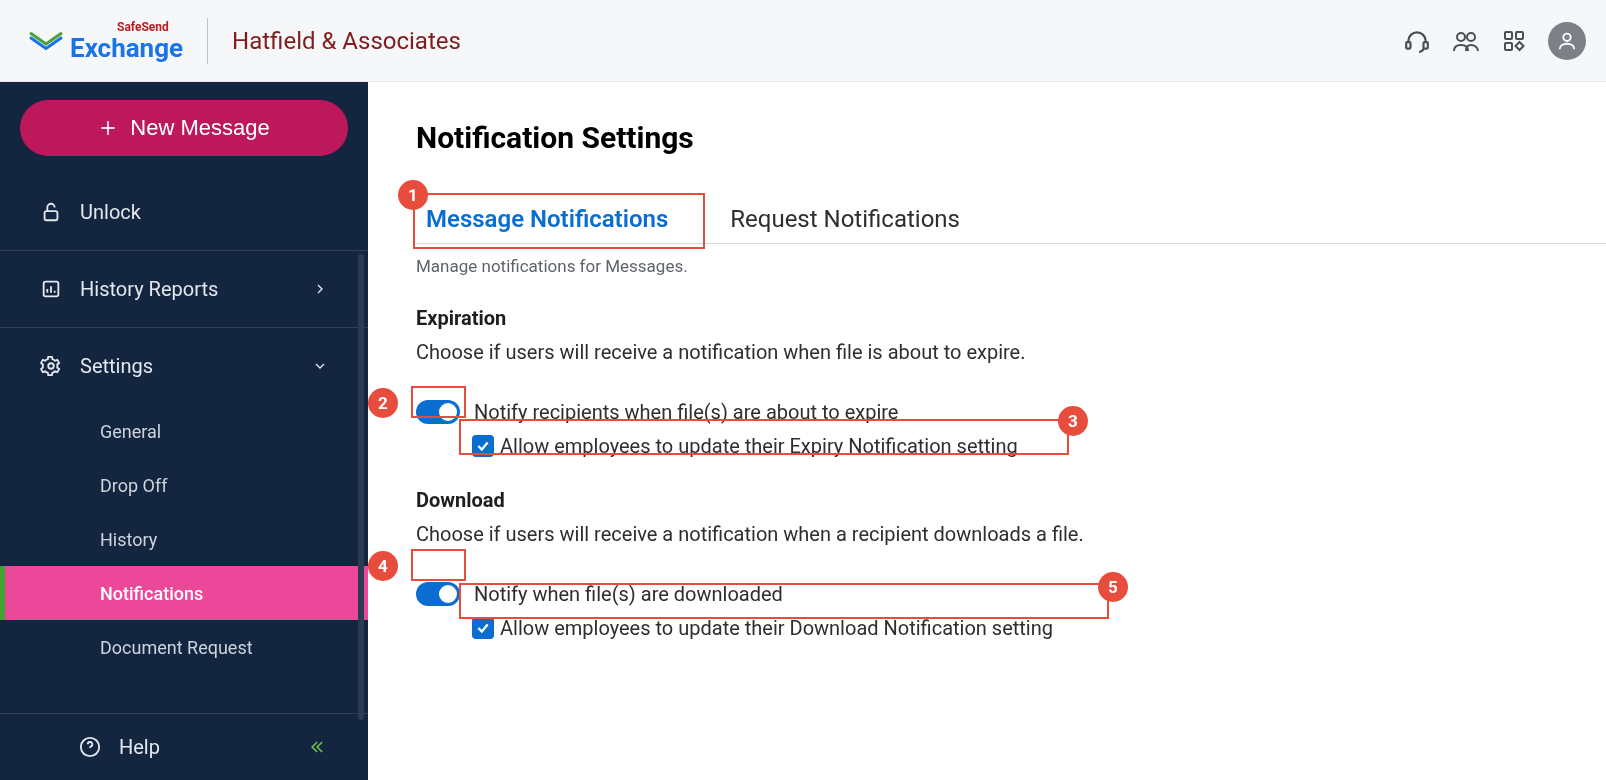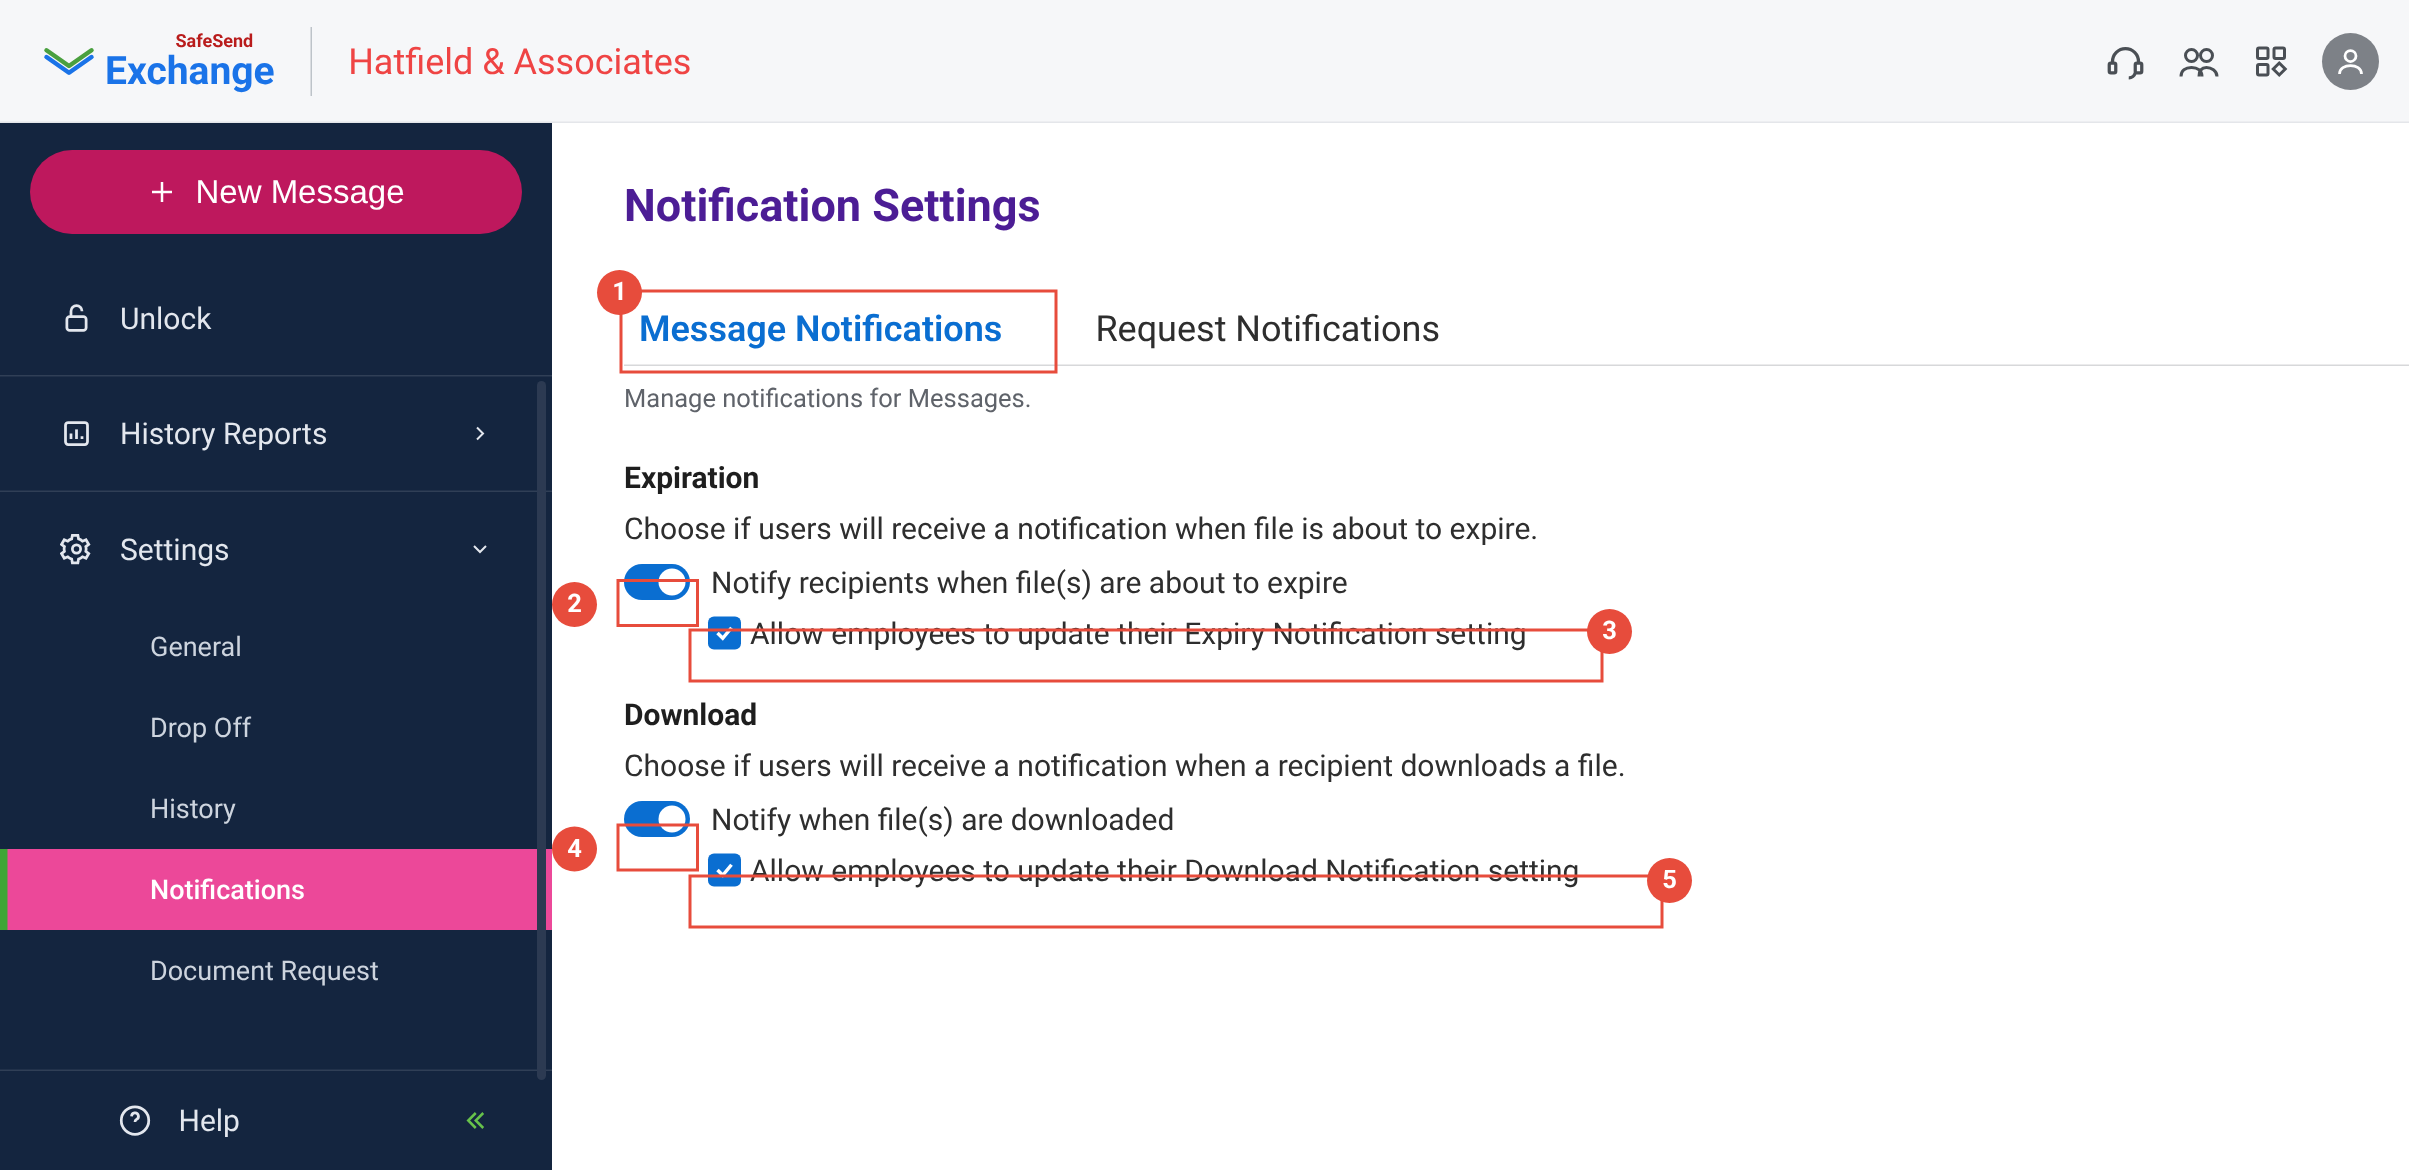--- a/index.html
+++ b/index.html
@@ -20,21 +20,21 @@
     align-items: center;
     padding: 0 20px 0 28px;
     border-bottom: 1px solid #e4e6ea;
   }
   .logo-wrap { display:flex; align-items:center; }
   .logo-svg { width: 36px; height: 28px; margin-right: 6px; }
   .logo-text-wrap { display:flex; flex-direction:column; line-height:1; }
   .logo-text-top { font-size: 12px; font-weight:700; color:#b91c1c;margin-left:47px; }
   .logo-text-bottom { font-size: 26px; font-weight:700; color:#1a73e8; margin-top:2px;text-align:center; }
   .divider-v { width:1px; height:46px; background:#bdc3c9; margin:0 24px; }
-  .company { font-size:24px; color:#ef4444; font-weight:400; }
+  .company { font-size:24px; color:#7f1d1d; font-weight:400; }
   .topbar-spacer { flex:1; }
   .top-icons { display:flex; align-items:center; gap:22px; }
   .top-icon { color:#4a4f55; cursor:pointer; display:flex; align-items:center; justify-content:center; }
   .avatar-circle {
     width:38px; height:38px; border-radius:50%;
     background:#7d8187; display:flex; align-items:center; justify-content:center;
     color:#fff;
   }
   
   .body-row { flex:1; display:flex; min-height:0; }
@@ -100,36 +100,36 @@
   .help-row .collapse-chev { margin-left:auto; color:#67c24b; }
   .sidebar-track {
     position:absolute; top:172px; bottom:60px; right:4px;
     width:6px; background:#2c3a52; border-radius:3px;
   }
 
   
   .main {
     flex:1; padding:38px 0 0 48px; position:relative; overflow:hidden;
   }
-  .page-title { font-size:30px; font-weight:700; color:#4c1d95; margin-bottom:42px; }
+  .page-title { font-size:30px; font-weight:700; color:#000000; margin-bottom:42px; }
   .tabs-row {
     display:flex; align-items:flex-end; gap:42px;
     border-bottom:1px solid #d7d8da; padding-bottom:0;
   }
   .tab {
     font-size:24px; padding:8px 10px 10px 10px; cursor:pointer;
     color:#2e2e2e;
   }
   .tab.tab-msg {
     color:#0a6ed1; font-weight:600;
   }
   .tab-desc { font-size:17px; color:#5f636a; margin-top:12px; }
   .section-head { font-size:20px; font-weight:700; color:#1e1e1e; margin-top:30px; }
   .section-body { font-size:20px; color:#2e2e2e; margin-top:10px; }
-  .toggle-line { display:flex; align-items:center; gap:14px; margin-top:12px; }
+  .toggle-line { display:flex; align-items:center; gap:14px; margin-top:36px; }
   .toggle {
     width:44px; height:24px; border-radius:12px; background:#0a6ed1;
     position:relative; cursor:pointer;
   }
   .toggle::after {
     content:""; position:absolute; right:3px; top:3px;
     width:18px; height:18px; border-radius:50%; background:#fff;
   }
   .toggle-label { font-size:20px; color:#2e2e2e; }
   .check-line {

